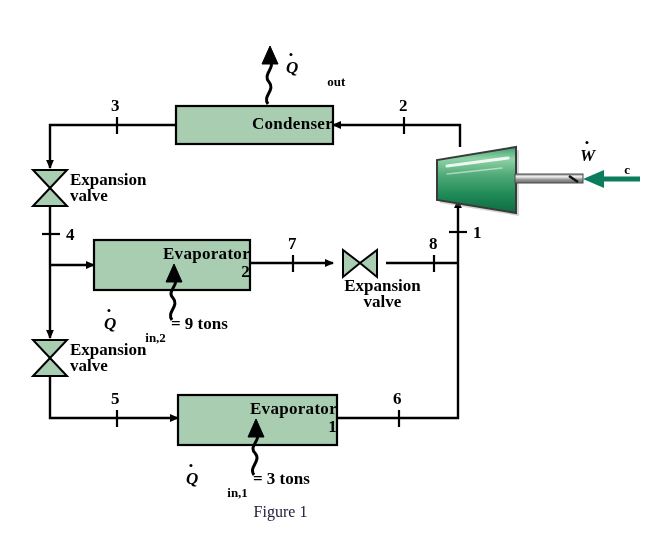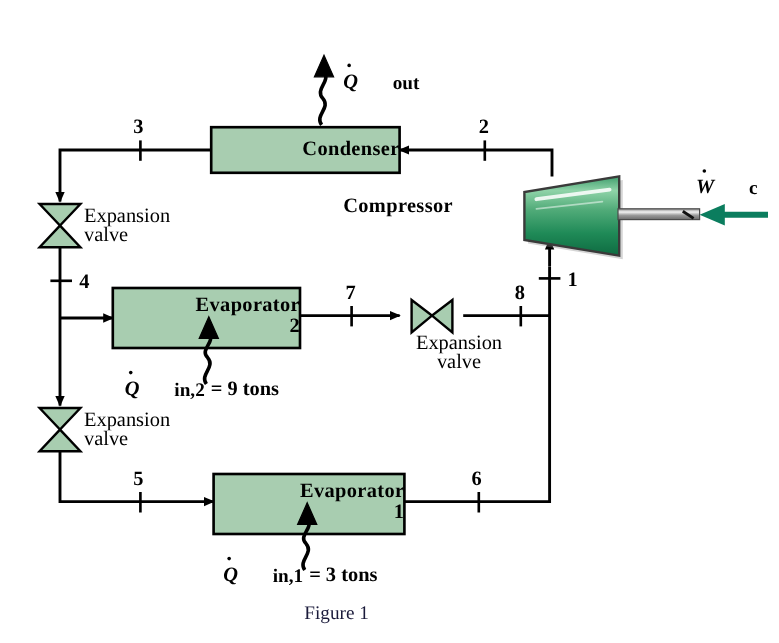--- a/index.html
+++ b/index.html
@@ -23,35 +23,35 @@
   .box-text{
     font-family:"Liberation Serif", serif;
     font-size:17px;
     font-weight:700;
     text-align:right;
     letter-spacing:0.3px;
   }
   .valve-text{
     font-family:"Liberation Serif", serif;
     font-size:17px;
-    font-weight:400;
+    font-weight:700;
     line-height:16px;
   }
   .flow-text{
     font-family:"Liberation Serif", serif;
     font-size:17px;
     font-weight:700;
   }
   .caption{
     font-family:"Liberation Serif", serif;
     font-size:16px;
     color:#1a1a3a;
   }
   .mi{font-style:italic;}
-  .sub{font-size:16px;vertical-align:baseline;position:relative;top:1px;padding-left:29px;}
+  .sub{font-size:13px;vertical-align:baseline;position:relative;top:13px;padding-left:29px;}
   .dotq{position:relative;display:inline-block;}
   .dotq .dot{
     position:absolute;left:50%;top:-5px;width:3px;height:3px;
     background:#000;border-radius:50%;transform:translateX(-85%);
   }
 </style>
 </head>
 <body>
 
 <div id="stage">
@@ -163,21 +163,20 @@
 </svg>
 
 <div class="lbl box-text" style="left:176px;top:114px;width:157px;">Condenser</div>
 
 <div class="lbl box-text" style="left:94px;top:244px;width:156px;">Evaporator</div>
 <div class="lbl box-text" style="left:94px;top:262px;width:156px;">2</div>
 
 <div class="lbl box-text" style="left:178px;top:399px;width:159px;">Evaporator</div>
 <div class="lbl box-text" style="left:178px;top:417px;width:159px;">1</div>
 
-<div class="lbl box-text" style="left:286px;top:162px;width:120px;text-align:left;">Compressor</div>
 
 <div class="lbl valve-text" style="left:70px;top:172px;">
   <div>Expansion</div>
   <div>valve</div>
 </div>
 
 <div class="lbl valve-text" style="left:70px;top:342px;">
   <div>Expansion</div>
   <div>valve</div>
 </div>

